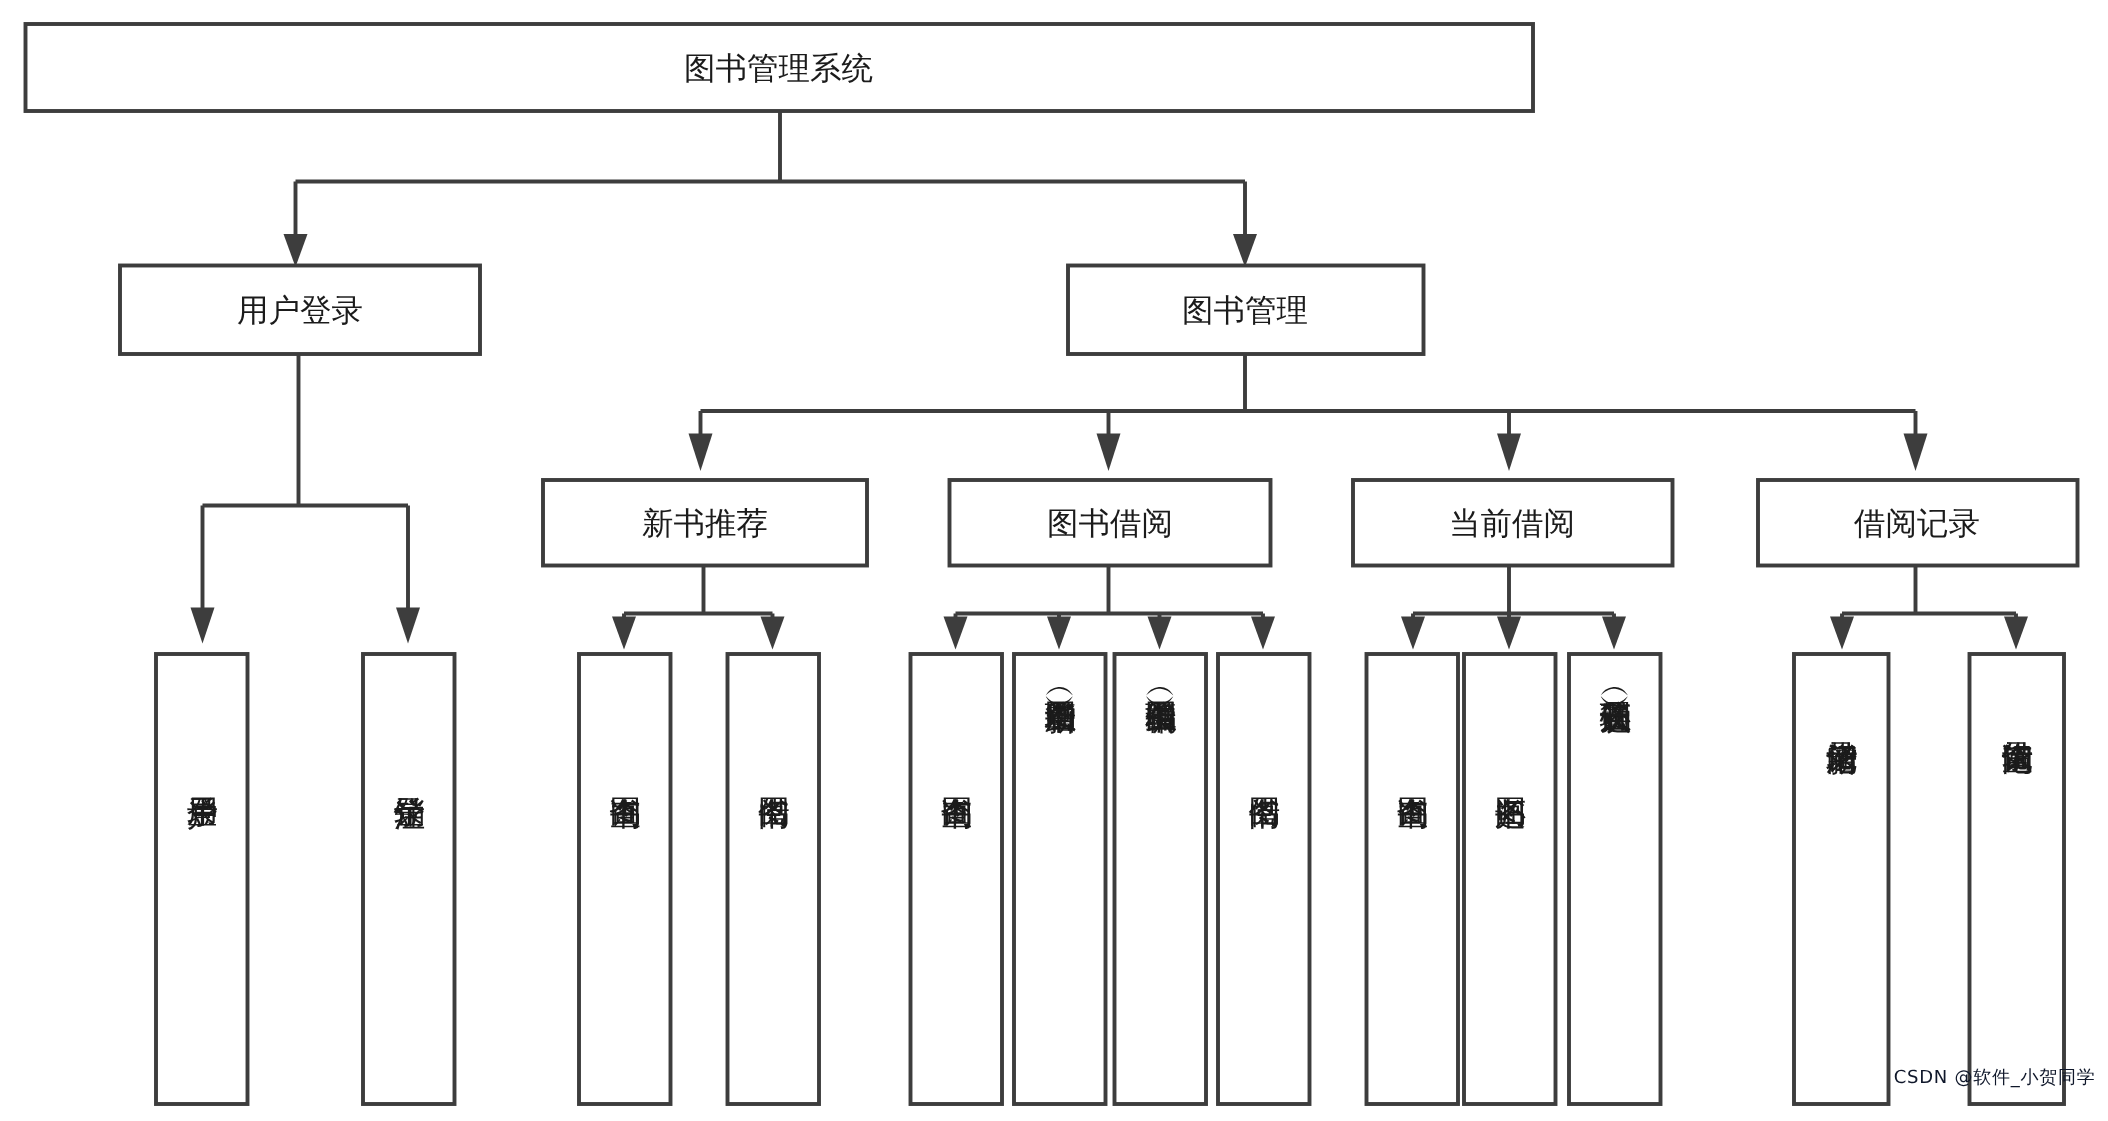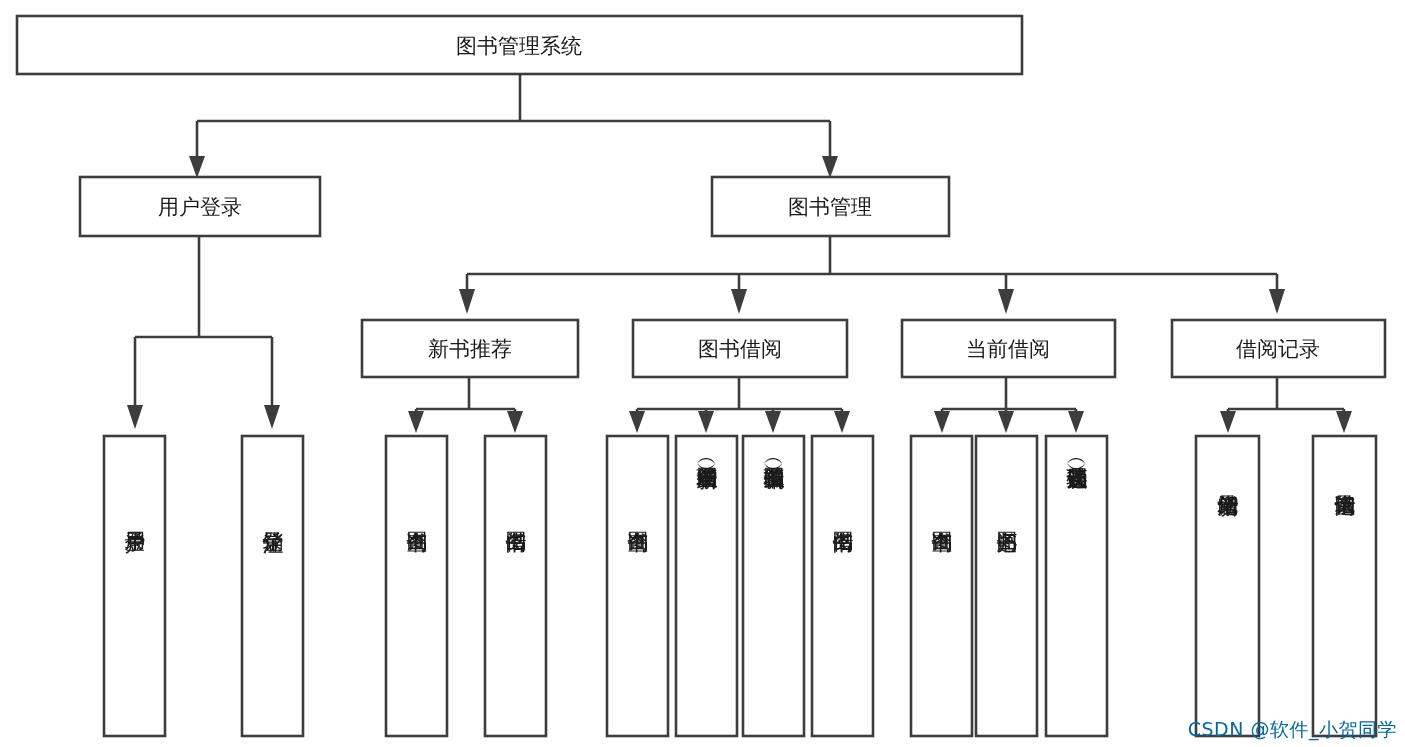--- a/index.html
+++ b/index.html
@@ -49,23 +49,23 @@
     stroke-linecap: butt;
     stroke-linejoin: miter;
   }
   .arrow-head {
     fill: #3d3d3d;
     stroke: none;
   }
   .watermark {
     position: absolute;
     right: 8px;
-    bottom: 4px;
-    font-size: 19px;
-    color: #0369a1;
+    bottom: 20px;
+    font-size: 12px;
+    color: #0f172a;
     letter-spacing: 0.5px;
     font-family: "DejaVu Sans", "Liberation Sans", sans-serif;
     white-space: nowrap;
     pointer-events: none;
   }
 </style>
 </head>
 <body>
 
 <div id="diagram-root">

